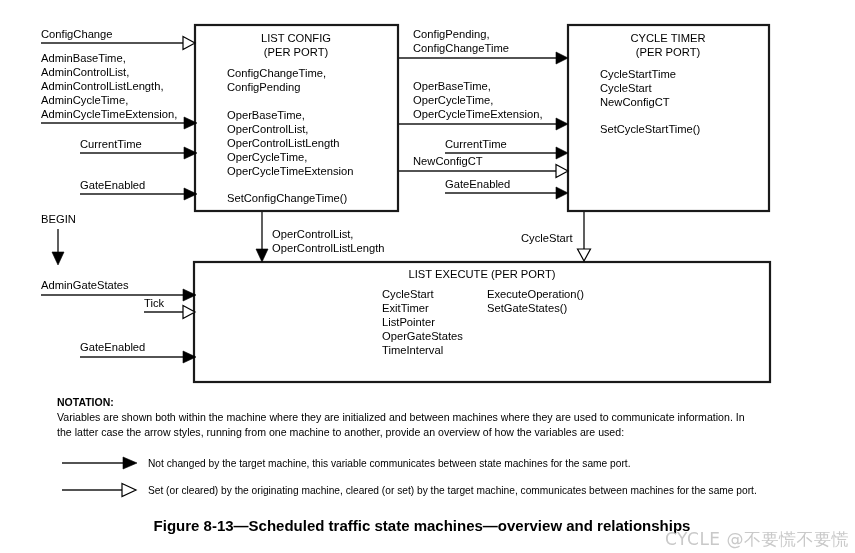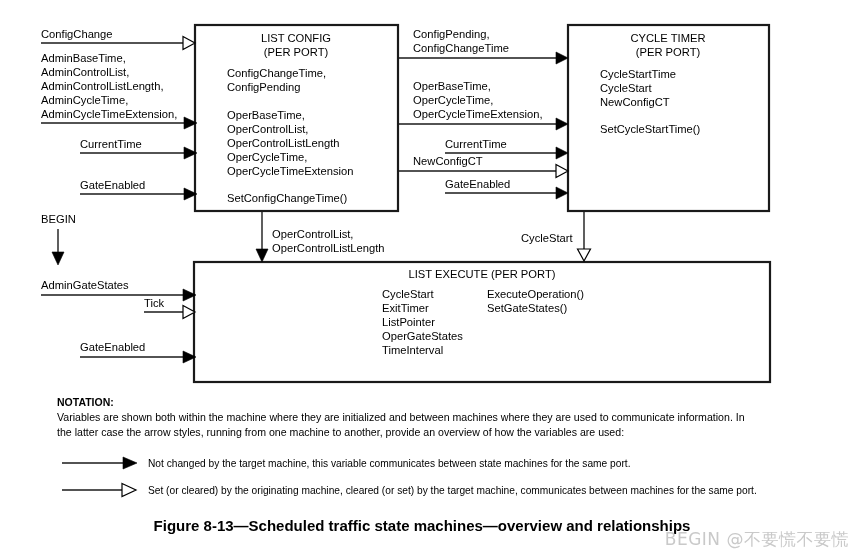--- a/index.html
+++ b/index.html
@@ -246,15 +246,15 @@
     <g>
       <line class="conn-line" x1="62" y1="490" x2="122" y2="490"></line>
       <polygon class="arrow-open" points="122,483.5 136,490 122,496.5"></polygon>
       <text class="notation-item" x="148" y="494">Set (or cleared) by the originating machine, cleared (or set) by the target machine, communicates between machines for the same port.</text>
     </g>
 
     <text class="caption" x="422" y="531">Figure 8-13—Scheduled traffic state machines—overview and relationships</text>
 
   </svg>
 
-  <div class="watermark">BEGIN @不要慌不要慌</div>
+  <div class="watermark">CYCLE @不要慌不要慌</div>
 
 </div>
 
 </body></html>

